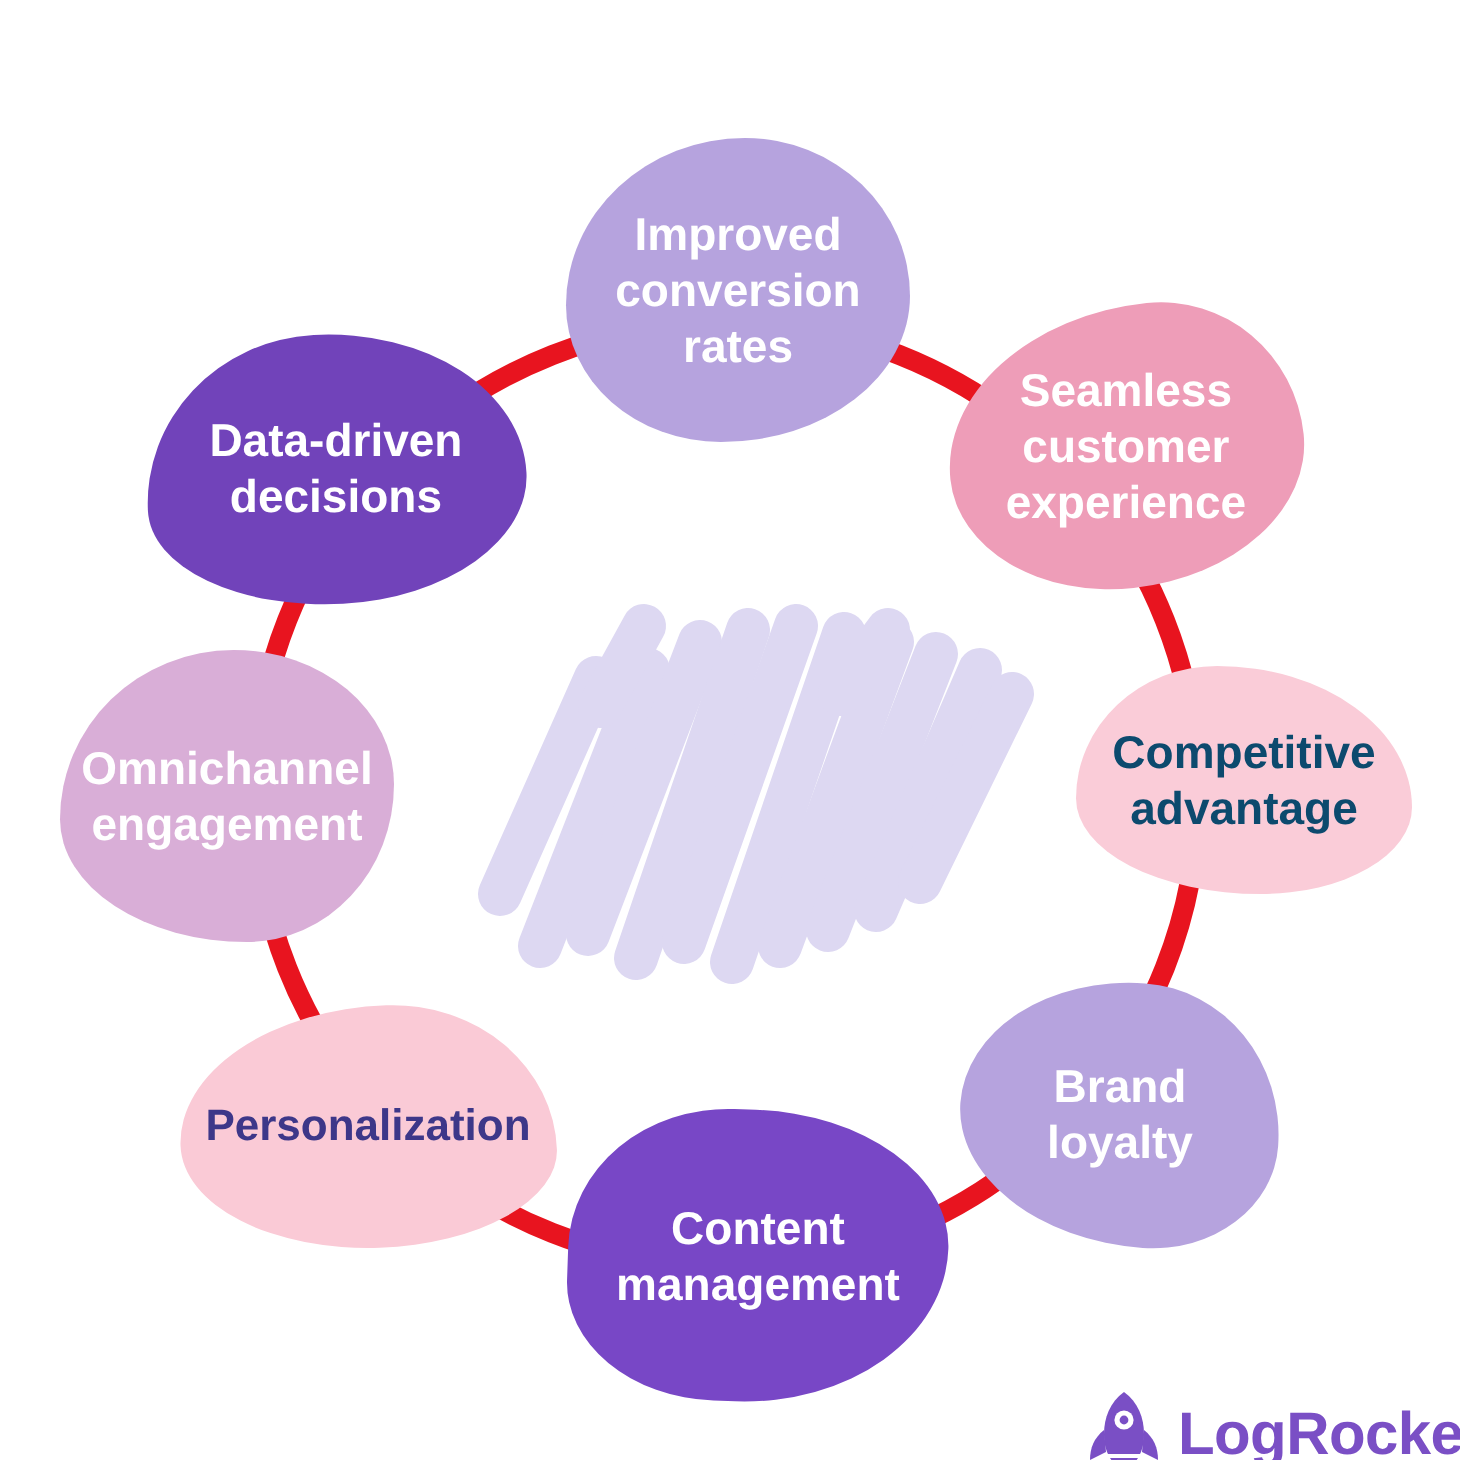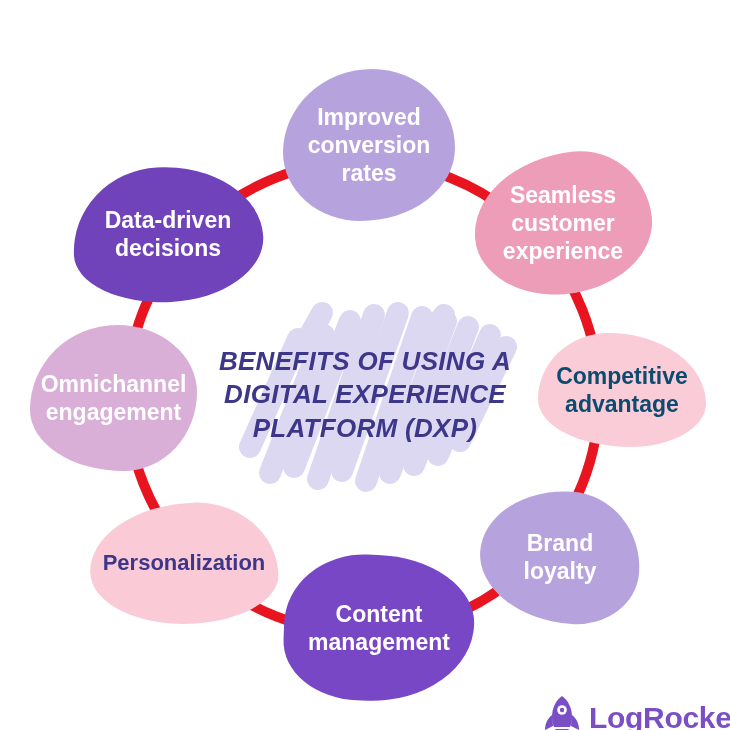--- a/index.html
+++ b/index.html
@@ -68,21 +68,20 @@
   </div>
 
   <div class="blob" style="left: 30px; top: 308px; width: 167px; height: 146px; border-radius: 52% 48% 44% 56% / 58% 46% 54% 42%; background-color: rgb(217, 174, 215); color: rgb(255, 255, 255);">
     <span class="label" style="width:150px">Omnichannel engagement</span>
   </div>
 
   <div class="blob" style="left: 73px; top: 150px; width: 190px; height: 135px; border-radius: 46% 54% 50% 50% / 62% 55% 45% 38%; transform: rotate(-3deg); background-color: rgb(113, 67, 186); color: rgb(255, 255, 255);">
     <span class="label" style="width:150px;transform:rotate(3deg)">Data-driven decisions</span>
   </div>
 
-  <div class="title" style="left: 205px; top: 328px; width: 320px; color: rgb(61, 55, 137);">BENEFITS OF USING A DIGITAL EXPERIENCE PLATFORM (DXP)</div>
 
   <div class="logo" style="left:542px;top:678px;">
     <svg width="40" height="46" viewBox="0 0 40 46">
       <g style="fill: rgb(122, 79, 197);">
         <path d="M20 1 C27 6 30 14 30 22 C30 27 29 30 28 32 L12 32 C11 30 10 27 10 22 C10 14 13 6 20 1 Z"></path>
         <path d="M10 20 C5 24 3 29 3 35 L11 31 Z"></path>
         <path d="M30 20 C35 24 37 29 37 35 L29 31 Z"></path>
         <path d="M13 34 L17 40 L20 35 L23 40 L27 34 Z"></path>
         <path d="M17 41 L20 46 L23 41 Z"></path>
       </g>

